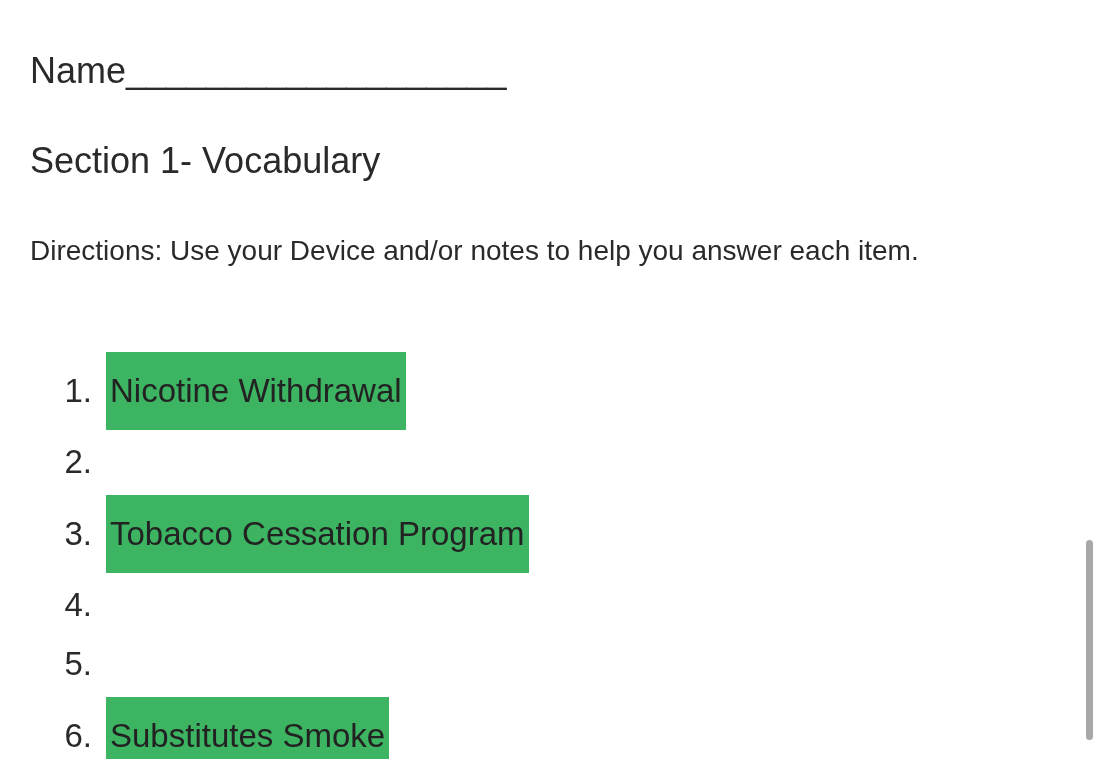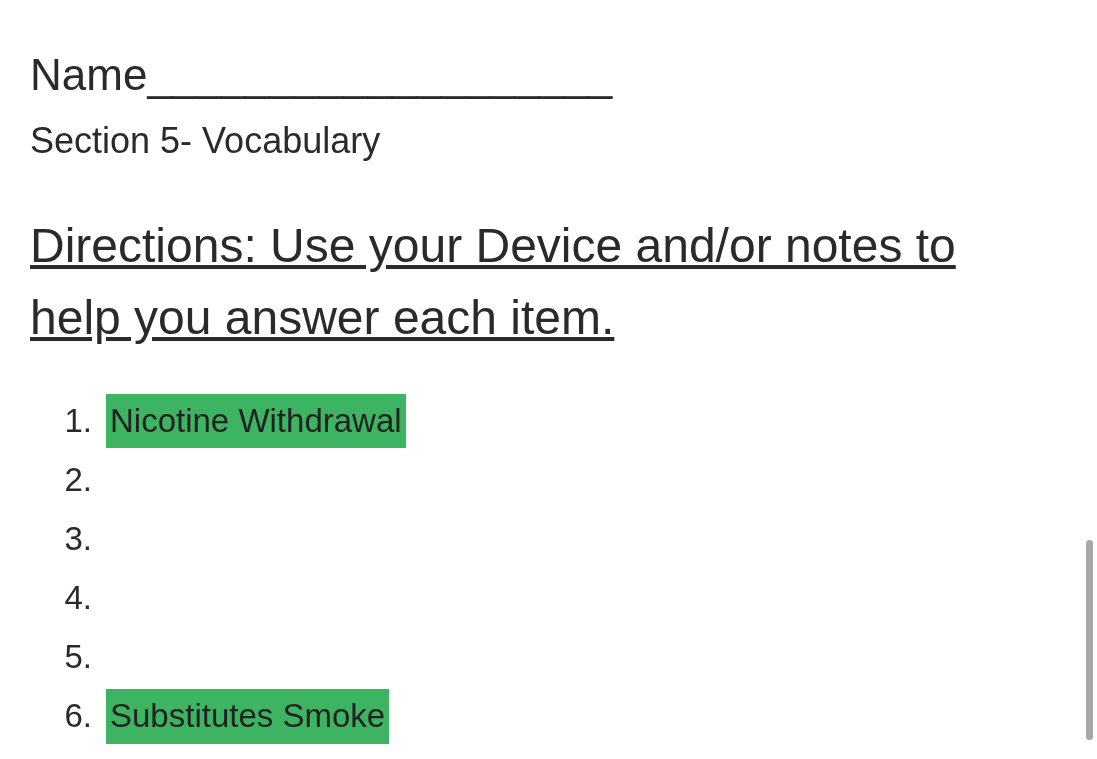--- a/index.html
+++ b/index.html
@@ -12,33 +12,32 @@
       font-weight: 300;
       background: #ffffff;
       width: 1097px;
       height: 759px;
       position: relative;
       padding: 50px 30px 30px 30px;
       color: #2a2a2a;
       overflow: hidden;
     }
     .name-line {
-      font-size: 44px;
-      margin-bottom: 20px;
+      font-size: 36px;
+      margin-bottom: 48px;
     }
     .section-title {
       font-size: 36px;
       margin-bottom: 48px;
     }
     .directions {
-      font-size: 48px;
+      font-size: 28px;
       line-height: 1.5;
-      margin-bottom: 40px;
+      margin-bottom: 80px;
       max-width: 1000px;
-      text-decoration: underline;
     }
     .vocab-list {
       list-style: none;
       padding-left: 30px;
       font-size: 33px;
       line-height: 1.6;
     }
     .vocab-list li {
       display: flex;
       align-items: baseline;
@@ -47,21 +46,21 @@
     .list-num {
       width: 46px;
       text-align: right;
       padding-right: 14px;
       flex-shrink: 0;
     }
     .highlight {
       background-color: #3cb462;
       color: #222;
       display: inline-block;
-      padding: 4px 4px;
+      padding: 16px 4px;
       line-height: 1.4;
     }
     .scrollbar-track {
       position: absolute;
       right: 4px;
       top: 0;
       width: 8px;
       height: 100%;
     }
     .scrollbar-thumb {
@@ -74,34 +73,35 @@
       border-radius: 4px;
     }
   </style>
 </head>
 <body>
 
 <div class="name-line">
   <span>Name</span><span>___________________</span>
 </div>
 
-<div class="section-title">Section 5- Vocabulary</div>
+<div class="section-title">Section 1- Vocabulary</div>
 
 <div class="directions">Directions: Use your Device and/or notes to help you answer each item.</div>
 
 <ol class="vocab-list">
   <li>
     <span class="list-num">1.</span>
     <span class="highlight">Nicotine Withdrawal</span>
   </li>
   <li>
     <span class="list-num">2.</span>
   </li>
   <li>
     <span class="list-num">3.</span>
+    <span class="highlight">Tobacco Cessation Program</span>
   </li>
   <li>
     <span class="list-num">4.</span>
   </li>
   <li>
     <span class="list-num">5.</span>
   </li>
   <li>
     <span class="list-num">6.</span>
     <span class="highlight">Substitutes Smoke</span>

